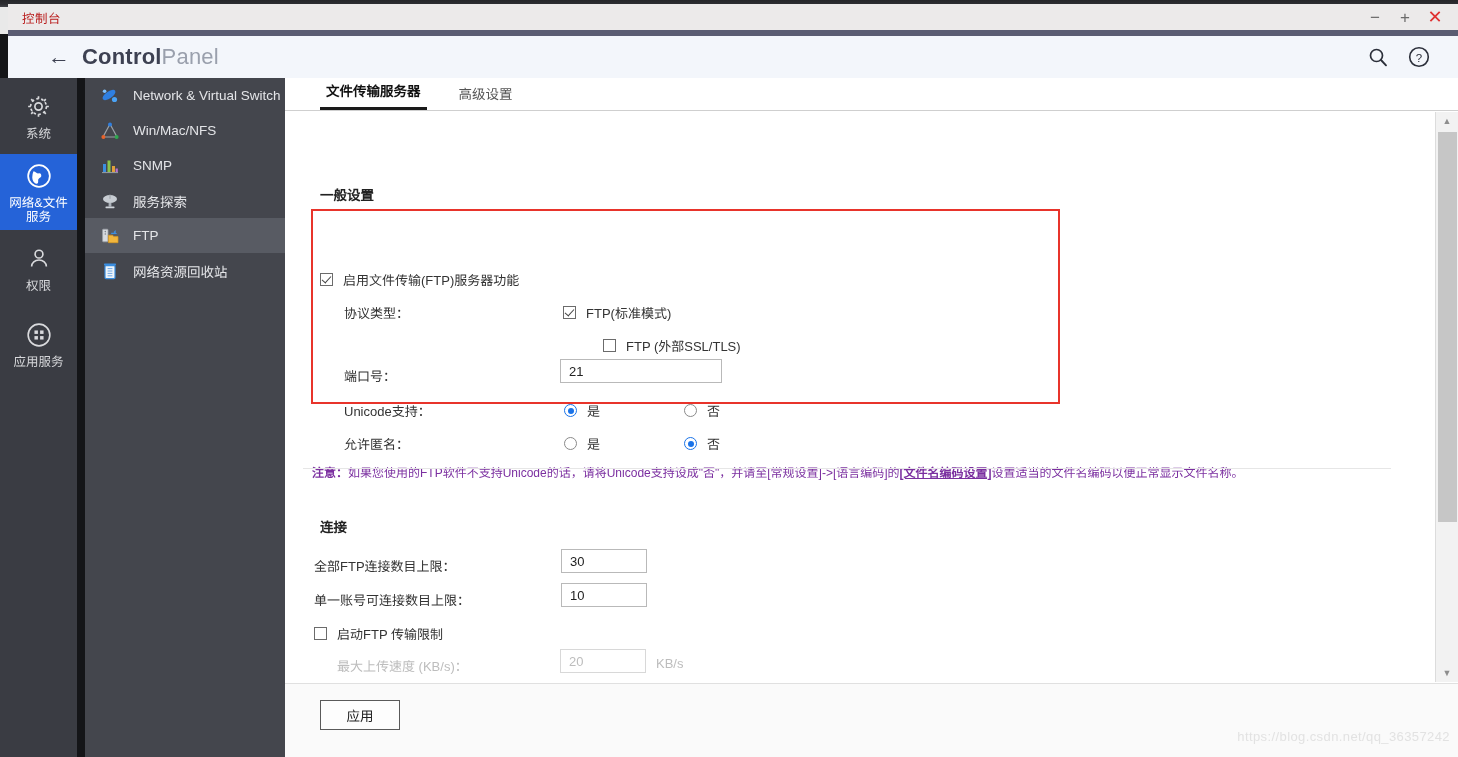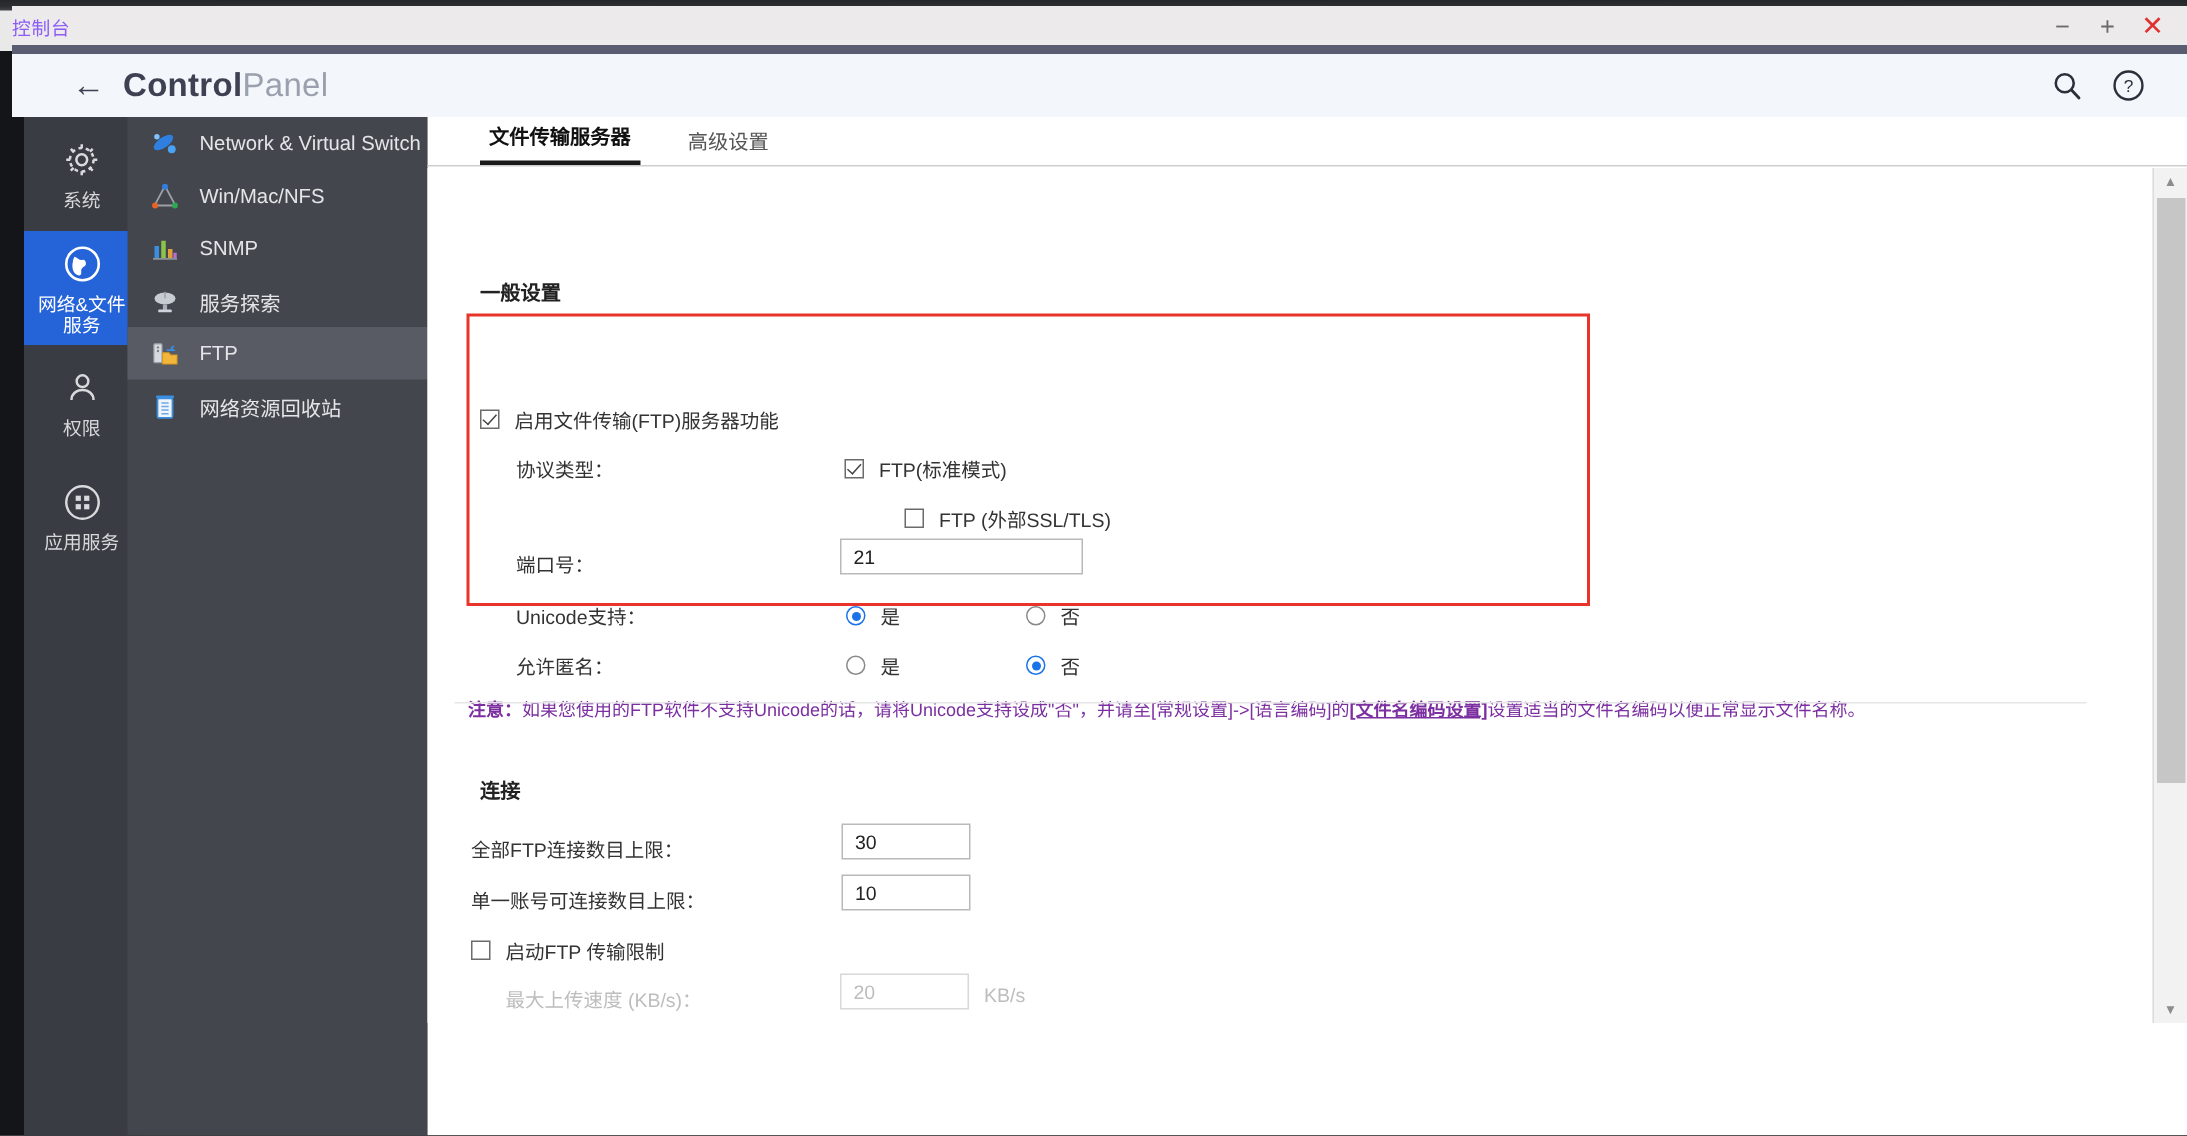--- a/index.html
+++ b/index.html
@@ -35,21 +35,21 @@
     opacity: .85;
   }
 
   
   .titlebar {
     position: absolute; left: 8px; top: 4px; width: 1450px; height: 26px;
     background: #eceaea;
     display: flex; align-items: center;
   }
   .titlebar .ttl {
-    font-size: 12.5px; color: #8b5cf6; letter-spacing: .5px;
+    font-size: 12.5px; color: #b91c1c; margin-left: 14px; letter-spacing: .5px;
   }
   .winbtns {
     position: absolute; right: 8px; top: 2px;
     display: flex; align-items: center; gap: 0px;
   }
   .winbtn {
     width: 30px; height: 22px;
     display: flex; align-items: center; justify-content: center;
     font-size: 17px; line-height: 1; color: #6b6b6b;
     cursor: pointer; user-select: none;
@@ -76,21 +76,21 @@
     margin-left: 10px; font-size: 22px; color: #9aa0ad; letter-spacing: .2px;
   }
   .apptitle b { color: #3d4152; font-weight: 700; }
   .hdr-icons {
     position: absolute; right: 28px; display: flex; align-items: center; gap: 20px;
   }
   .hdr-icons .ic { cursor: pointer; display:flex; }
 
   
   .rail {
-    position: absolute; left: 16px; top: 78px; width: 77px; height: 679px;
+    position: absolute; left: 0; top: 78px; width: 77px; height: 679px;
     background: #3a3c43;
   }
   .rail-item {
     height: 76px; display: flex; flex-direction: column;
     align-items: center; justify-content: center; gap: 5px;
     color: #d7d8db; cursor: pointer;
   }
   .rail-item .rl {
     font-size: 12.5px; line-height: 14px; text-align: center;
   }
@@ -465,15 +465,19 @@
       </div>
 
     </div>
 
     <div class="vsb">
       <div class="vsb-arrow up">▲</div>
       <div class="vsb-thumb"></div>
       <div class="vsb-arrow down">▼</div>
     </div>
 
+    <div class="footer">
+      <button class="applybtn">应用</button>
+      <div class="watermark">https://blog.csdn.net/qq_36357242</div>
+    </div>
 
   </div>
 </div>
 
 </body></html>

